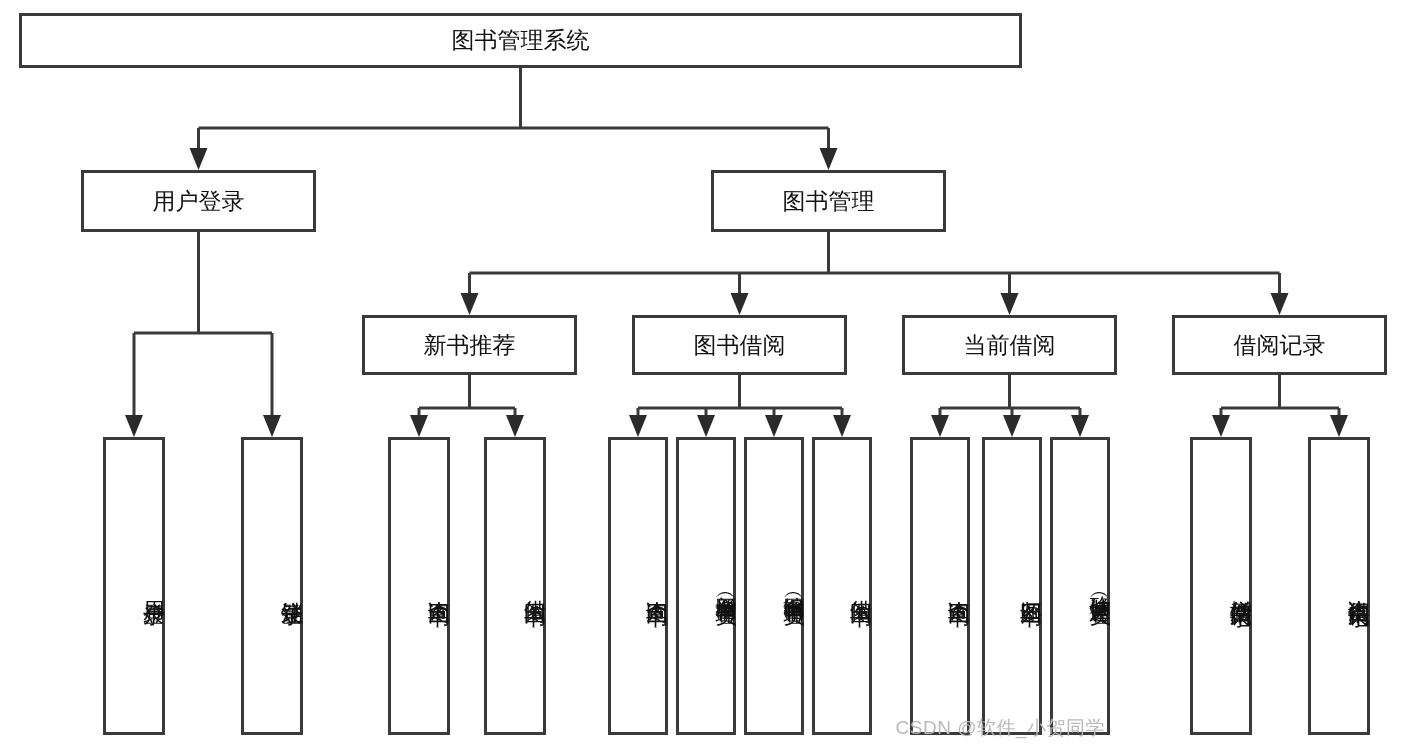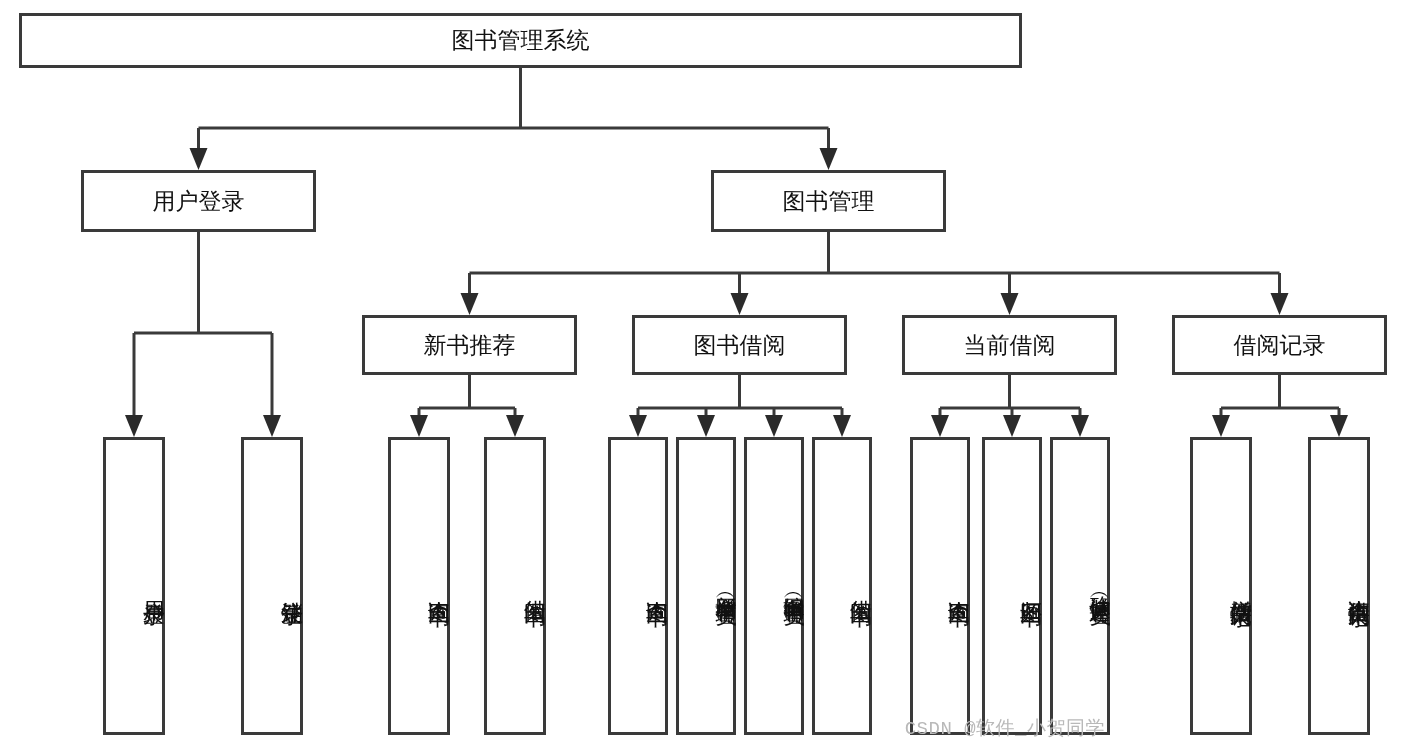--- a/index.html
+++ b/index.html
@@ -61,21 +61,21 @@
     display: flex;
     align-items: flex-start;
     justify-content: center;
     white-space: nowrap;
     pointer-events: none;
   }
   .watermark {
     position: absolute;
     right: 12px;
     bottom: 6px;
-    font-family: Liberation Mono, monospace;
+    font-family: Liberation Sans, sans-serif;
     font-size: 19px;
     color: #b9b9b9;
     letter-spacing: 0.5px;
     white-space: nowrap;
   }
 </style>
 </head>
 <body>
 
 <div id="diagram-root">

